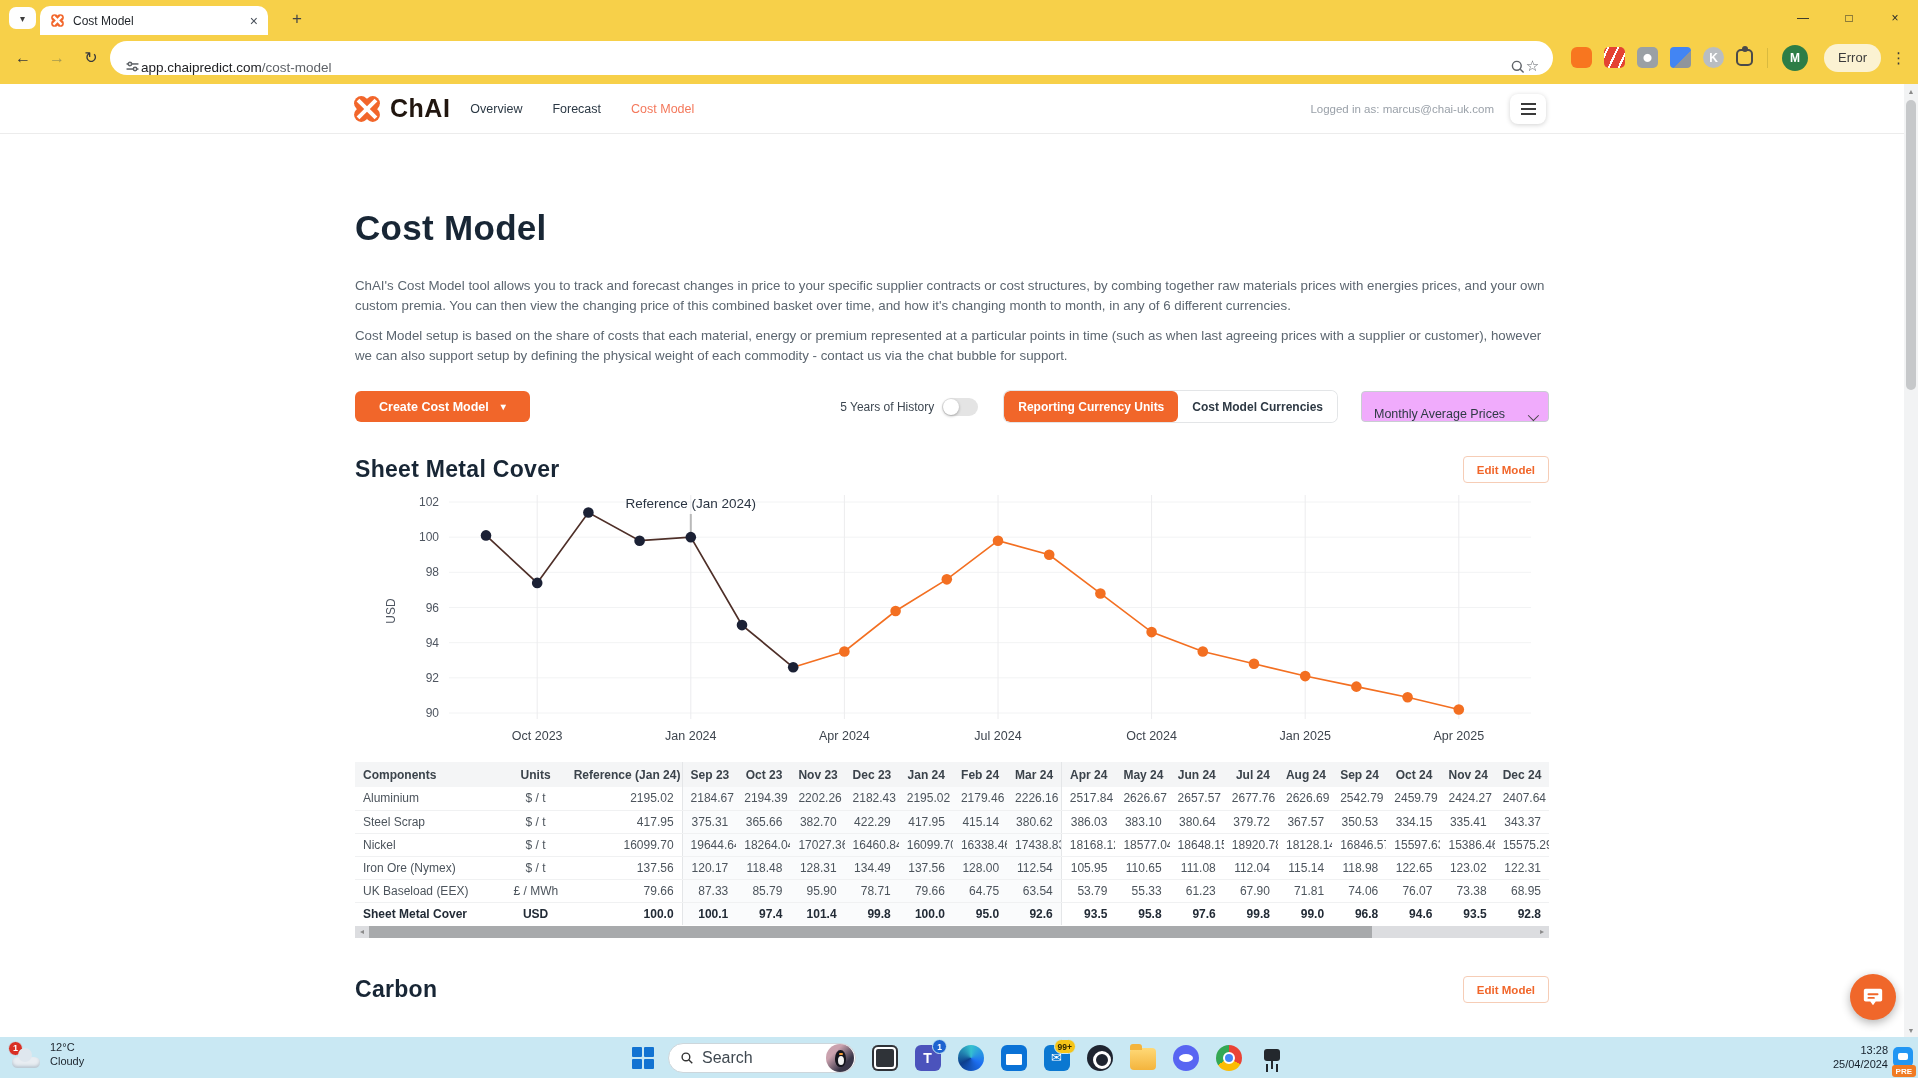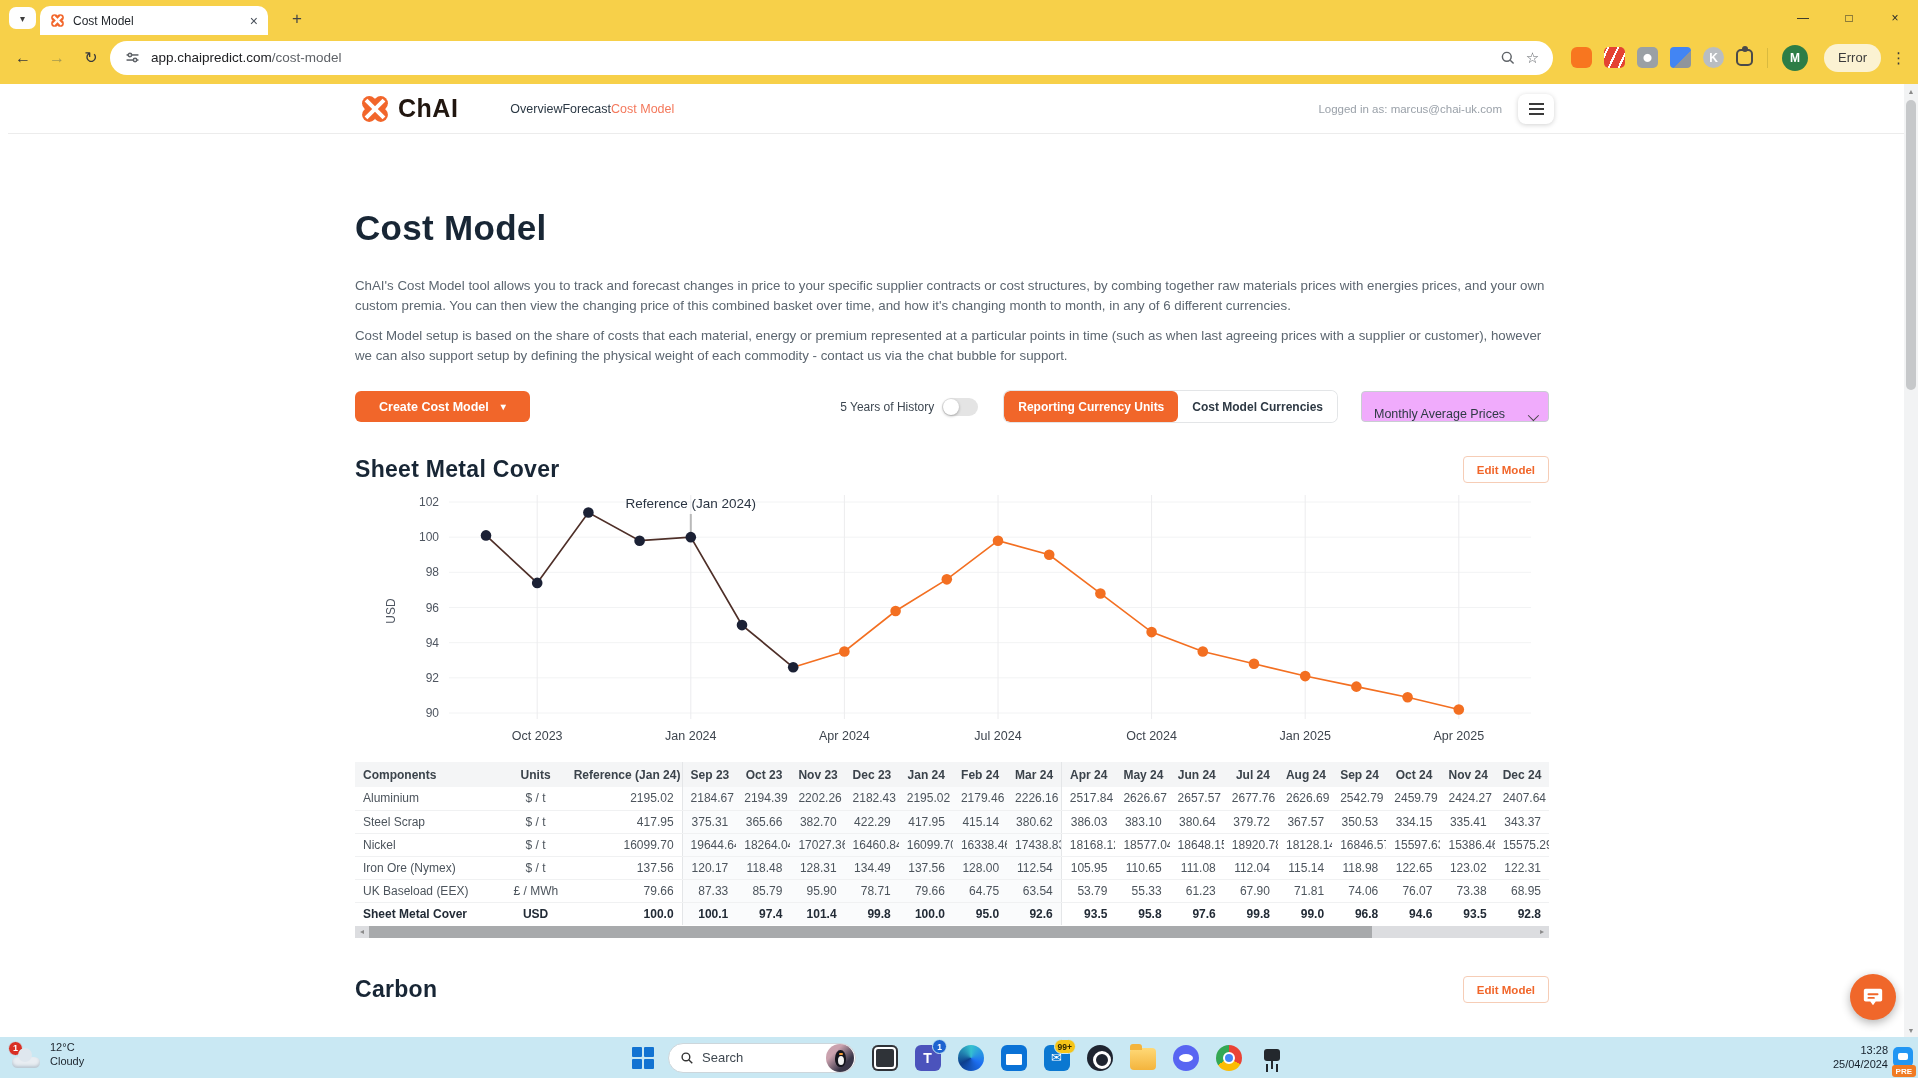--- a/index.html
+++ b/index.html
@@ -13,44 +13,44 @@
   .tab-search{position:absolute;left:9px;top:7px;width:27px;height:22px;background:#fefefe;border-radius:7px;color:#3c3c3c;font-size:10px;}
   .tab{position:absolute;left:40px;top:6px;width:228px;height:29px;background:#fff;border-radius:10px 10px 0 0;display:flex;align-items:center;padding:0 10px;gap:8px;}
   .tab-title{font-size:12px;color:#1f2328;flex:1;white-space:nowrap;overflow:hidden;}
   .tab-close{color:#48505a;font-size:14px;line-height:1;}
   .newtab{position:absolute;left:286px;top:8px;width:22px;height:22px;color:#454545;font-size:17px;}
   .win-controls{position:absolute;right:0;top:0;height:35px;display:flex;}
   .win-btn{width:46px;height:35px;color:#1f2328;font-size:12px;}
   .toolbar{height:49px;display:flex;align-items:center;padding:0 12px 4px 8px;gap:4px;}
   .nav-ico{width:30px;height:30px;font-size:16px;color:#38393b;}
   .nav-ico.disabled{color:#a5994f;}
-  .url-pill{flex:1;height:34px;background:#fff;border-radius:17px;display:flex;align-items:center;padding:0 14px;gap:10px;min-width:0;}
+  .url-pill{flex:1;height:34px;background:#fff;border-radius:17px;display:flex;align-items:flex-end;padding:0 14px;min-width:0;}
   .url-text{font-size:13.5px;color:#202124;white-space:nowrap;}
   .url-text .path{color:#5f6368;}
   .pill-spacer{flex:1;}
   .pill-ico{color:#5f6368;font-size:15px;}
   .ext-row{display:flex;align-items:center;gap:12px;margin-left:14px;}
   .ext{width:21px;height:21px;border-radius:5px;position:relative;}
   .ext-hubspot{background:#f8761f;border-radius:6px;}
   .ext-todoist{background:#e44332;background-image:repeating-linear-gradient(115deg,transparent 0 3px,#fff 3px 5px,transparent 5px 9px);}
   .ext-camera{background:#9aa0a5;background-image:radial-gradient(circle at 50% 52%,#fff 3.5px,transparent 4.5px);border-radius:5px;}
   .ext-translate{background:linear-gradient(135deg,#4285f4 58%,#8f959b 58%);border-radius:4px;}
   .ext-k{background:#b9bdc1;border-radius:50%;color:#fff;font-size:12px;font-weight:bold;display:flex;align-items:center;justify-content:center;}
   .ext-puzzle{border:2px solid #4a4a4a;border-radius:5px;width:17px;height:17px;background:transparent;}
   .ext-puzzle::before{content:"";position:absolute;top:-5px;left:4px;width:6px;height:6px;border-radius:50%;background:#4a4a4a;}
   .tb-sep{width:1px;height:20px;background:#d9ba3f;margin:0 10px;}
   .avatar{width:26px;height:26px;border-radius:50%;background:#2d7d46;color:#fff;font-size:12px;font-weight:bold;}
   .error-pill{margin-left:12px;height:28px;padding:0 14px;border-radius:14px;background:#fbf2d2;color:#3b3b3b;font-size:13px;}
   .dots{color:#3b3b3b;font-size:15px;margin-left:6px;}
 
   
-  .app-header{position:absolute;top:84px;left:8px;width:1904px;height:50px;background:#fff;border-bottom:1px solid #ececec;display:flex;align-items:center;padding:0 358px 0 352px;}
+  .app-header{position:absolute;top:84px;left:0;width:1904px;height:50px;background:#fff;border-bottom:1px solid #ececec;display:flex;align-items:center;padding:0 358px 0 352px;}
   .logo{display:flex;align-items:center;gap:8px;}
   .logo-text{font-size:25px;font-weight:700;color:#21160f;letter-spacing:.5px;}
-  .nav{display:flex;margin-left:52px;}
+  .nav{display:flex;gap:30px;margin-left:20px;}
   .nav-link{font-size:12.5px;color:#2b3844;cursor:pointer;}
   .nav-link.active{color:#f4785b;}
   .hdr-right{margin-left:auto;display:flex;align-items:center;gap:16px;}
   .logged-in{font-size:11.5px;color:#9aa1a9;}
   .hamburger{width:36px;height:30px;background:#fff;border-radius:8px;box-shadow:0 1px 5px rgba(0,0,0,.18);display:flex;flex-direction:column;justify-content:center;gap:3px;align-items:center;}
   .hamburger span{width:15px;height:2px;background:#3a3a3a;display:block;}
 
   
   .content{position:absolute;top:134px;left:0;width:1904px;height:903px;overflow:hidden;background:#fff;}
   .inner{width:1194px;margin:0 auto;}
@@ -104,21 +104,21 @@
   .weather{position:absolute;left:12px;top:4px;display:flex;align-items:center;gap:8px;}
   .cloud{position:relative;width:30px;height:20px;margin-top:6px;}
   .cloud::before{content:"";position:absolute;bottom:0;left:0;width:28px;height:11px;border-radius:6px;background:#e8edf2;box-shadow:inset 0 -2px 3px rgba(140,160,175,.5);}
   .cloud::after{content:"";position:absolute;bottom:6px;left:6px;width:14px;height:14px;border-radius:50%;background:#dfe7ee;}
   .w-badge{position:absolute;top:-7px;left:-4px;width:15px;height:15px;border-radius:50%;background:#d93025;color:#fff;font-size:9px;font-weight:bold;display:flex;align-items:center;justify-content:center;border:1.5px solid #c9e8f3;}
   .w-text{font-size:11px;color:#1c242c;line-height:13.5px;}
   .tb-center{position:absolute;left:50%;top:0;height:41px;transform:translateX(-50%);display:flex;align-items:center;gap:14px;}
   .start{width:22px;height:22px;display:grid;grid-template-columns:10px 10px;grid-template-rows:10px 10px;gap:2px;}
   .start span{background:#1273d2;border-radius:1px;}
   .search-pill{width:188px;height:30px;background:#fff;border:1px solid #cdd6db;border-radius:15px;display:flex;align-items:center;padding-left:11px;gap:8px;}
-  .search-txt{font-size:13px;color:#3f4850;flex:1;}
+  .search-txt{font-size:16px;color:#3f4850;flex:1;}
   .search-img{width:28px;height:28px;border-radius:14px;margin-right:1px;background:linear-gradient(135deg,#caa2ae 30%,#3a3648 70%);position:relative;overflow:hidden;}
   .penguin{position:absolute;left:9px;top:6px;width:11px;height:17px;background:#14141c;border-radius:50% 50% 45% 45%;}
   .penguin::before{content:"";position:absolute;left:2.5px;top:6px;width:6px;height:9px;background:#f2f2f2;border-radius:50%;}
   .penguin::after{content:"";position:absolute;left:3.5px;top:3px;width:4px;height:2.5px;background:#f29a38;border-radius:2px;}
   .tb-app{width:29px;height:29px;position:relative;display:flex;align-items:center;justify-content:center;}
   .tb-badge{position:absolute;top:-4px;right:-5px;min-width:15px;height:15px;padding:0 3px;border-radius:8px;background:#1d63d0;color:#fff;font-size:8.5px;font-weight:bold;display:flex;align-items:center;justify-content:center;border:1.5px solid #c9e8f3;}
   .tb-badge.yellow{background:#f5c518;color:#332a00;}
   .app-photos{width:26px;height:26px;background:#2f3338;border-radius:6px;box-shadow:inset 0 0 0 2px #2f3338,inset 0 0 0 4px #fff;}
   .app-teams{width:26px;height:26px;background:#4b53bc;border-radius:6px;color:#fff;font-size:14px;font-weight:bold;display:flex;align-items:center;justify-content:center;}
   .app-edge{width:26px;height:26px;border-radius:50%;background:conic-gradient(#35c1cf,#1d6ff2,#0d3f8e,#35c1cf);}

